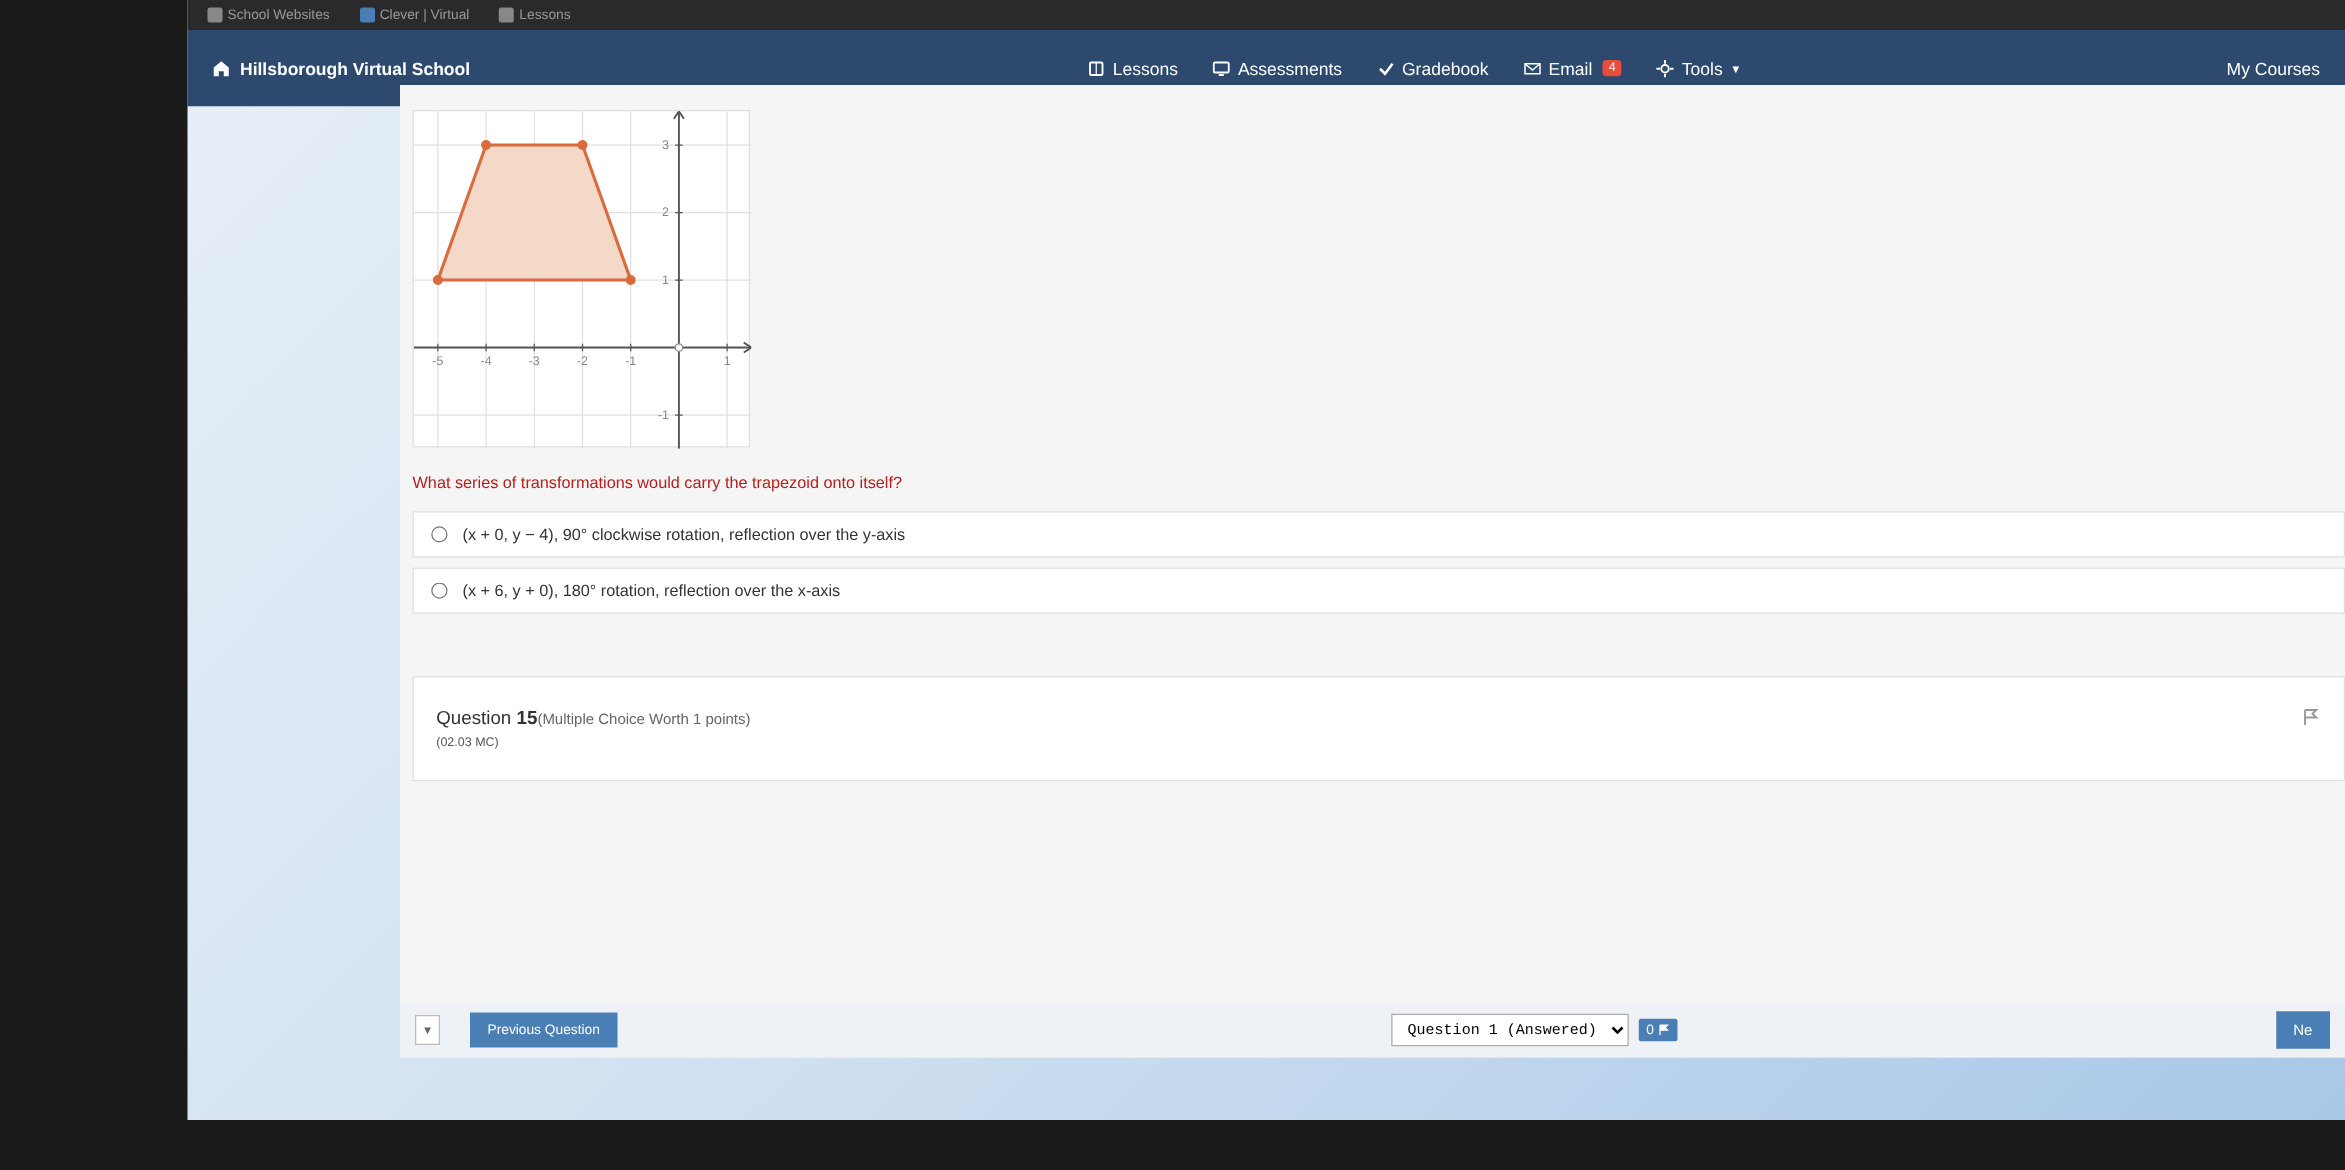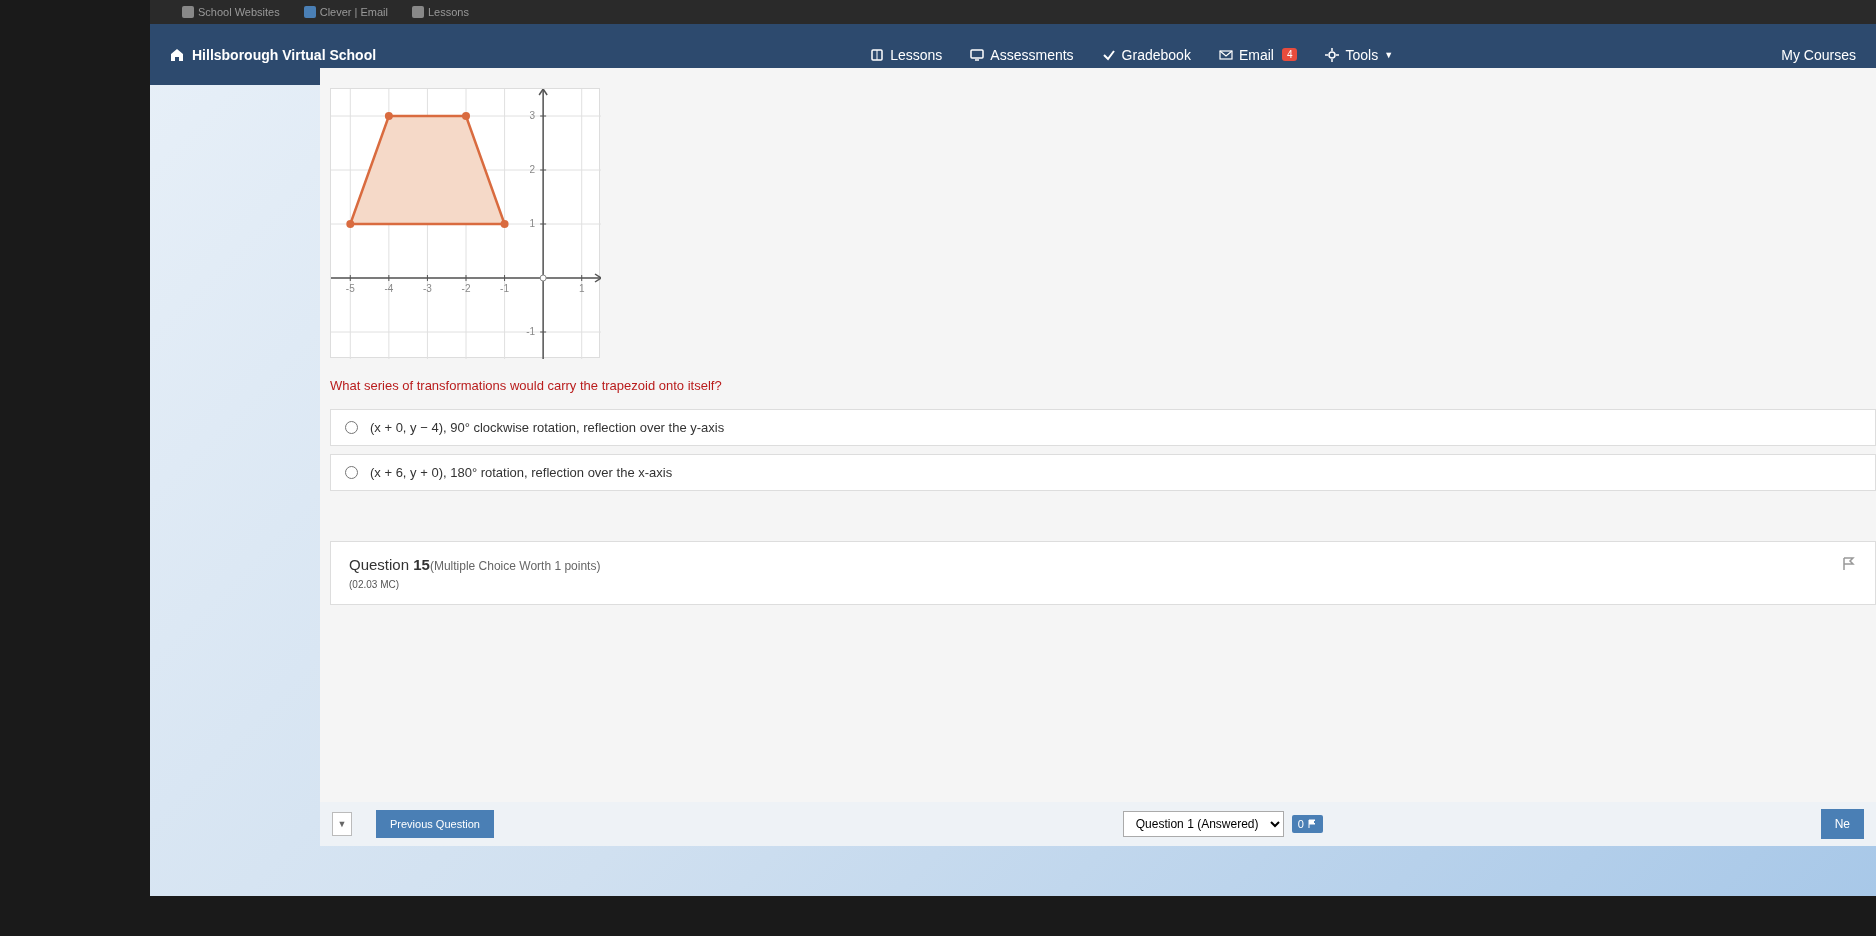--- a/index.html
+++ b/index.html
@@ -17,21 +17,21 @@
   top: 0;
   right: 0;
   bottom: 40px;
   background: linear-gradient(135deg, #e8f0f8 0%, #d0e0f0 50%, #a8c8e8 100%);
 }
 .browser-tabs {
   height: 24px;
   background: #2a2a2a;
   display: flex;
   gap: 8px;
-  padding: 0 24px;
+  padding: 0 8px;
   align-items: center;
   font-size: 11px;
   color: #999;
 }
 .browser-tab {
   display: flex;
   align-items: center;
   gap: 4px;
   padding: 2px 8px;
 }
@@ -129,21 +129,21 @@
   display: flex;
   align-items: center;
   gap: 8px;
   cursor: pointer;
 }
 .option input { margin-right: 4px; }
 .next-question {
   margin-top: 50px;
   background: #fff;
   border: 1px solid #ddd;
-  padding: 14px 18px;
+  padding: 24px 18px;
 }
 .next-question .q-title {
   font-size: 15px;
   color: #333;
 }
 .next-question .q-meta {
   font-size: 12px;
   color: #666;
 }
 .next-question .q-code {
@@ -193,20 +193,21 @@
   display: flex;
   align-items: center;
   gap: 8px;
   padding-left: 380px;
 }
 .question-select {
   font-size: 12px;
   padding: 4px 8px;
   border: 1px solid #aaa;
   background: #fff;
+  font-family: Liberation Mono, monospace;
 }
 .flag-count {
   background: #4a7fb5;
   color: #fff;
   font-size: 11px;
   padding: 3px 6px;
   border-radius: 2px;
   display: flex;
   align-items: center;
   gap: 3px;
@@ -226,21 +227,21 @@
 <body>
 
 <div class="viewport">
   <div class="browser-tabs">
     <div class="browser-tab">
       <span class="tab-icon"></span>
       <span>School Websites</span>
     </div>
     <div class="browser-tab">
       <span class="tab-icon" style="background:#4a7fb5"></span>
-      <span>Clever | Email</span>
+      <span>Clever | Virtual</span>
     </div>
     <div class="browser-tab">
       <span class="tab-icon"></span>
       <span>Lessons</span>
     </div>
   </div>
 
   <div class="top-nav">
     <div class="brand">
       <span class="nav-icon">

